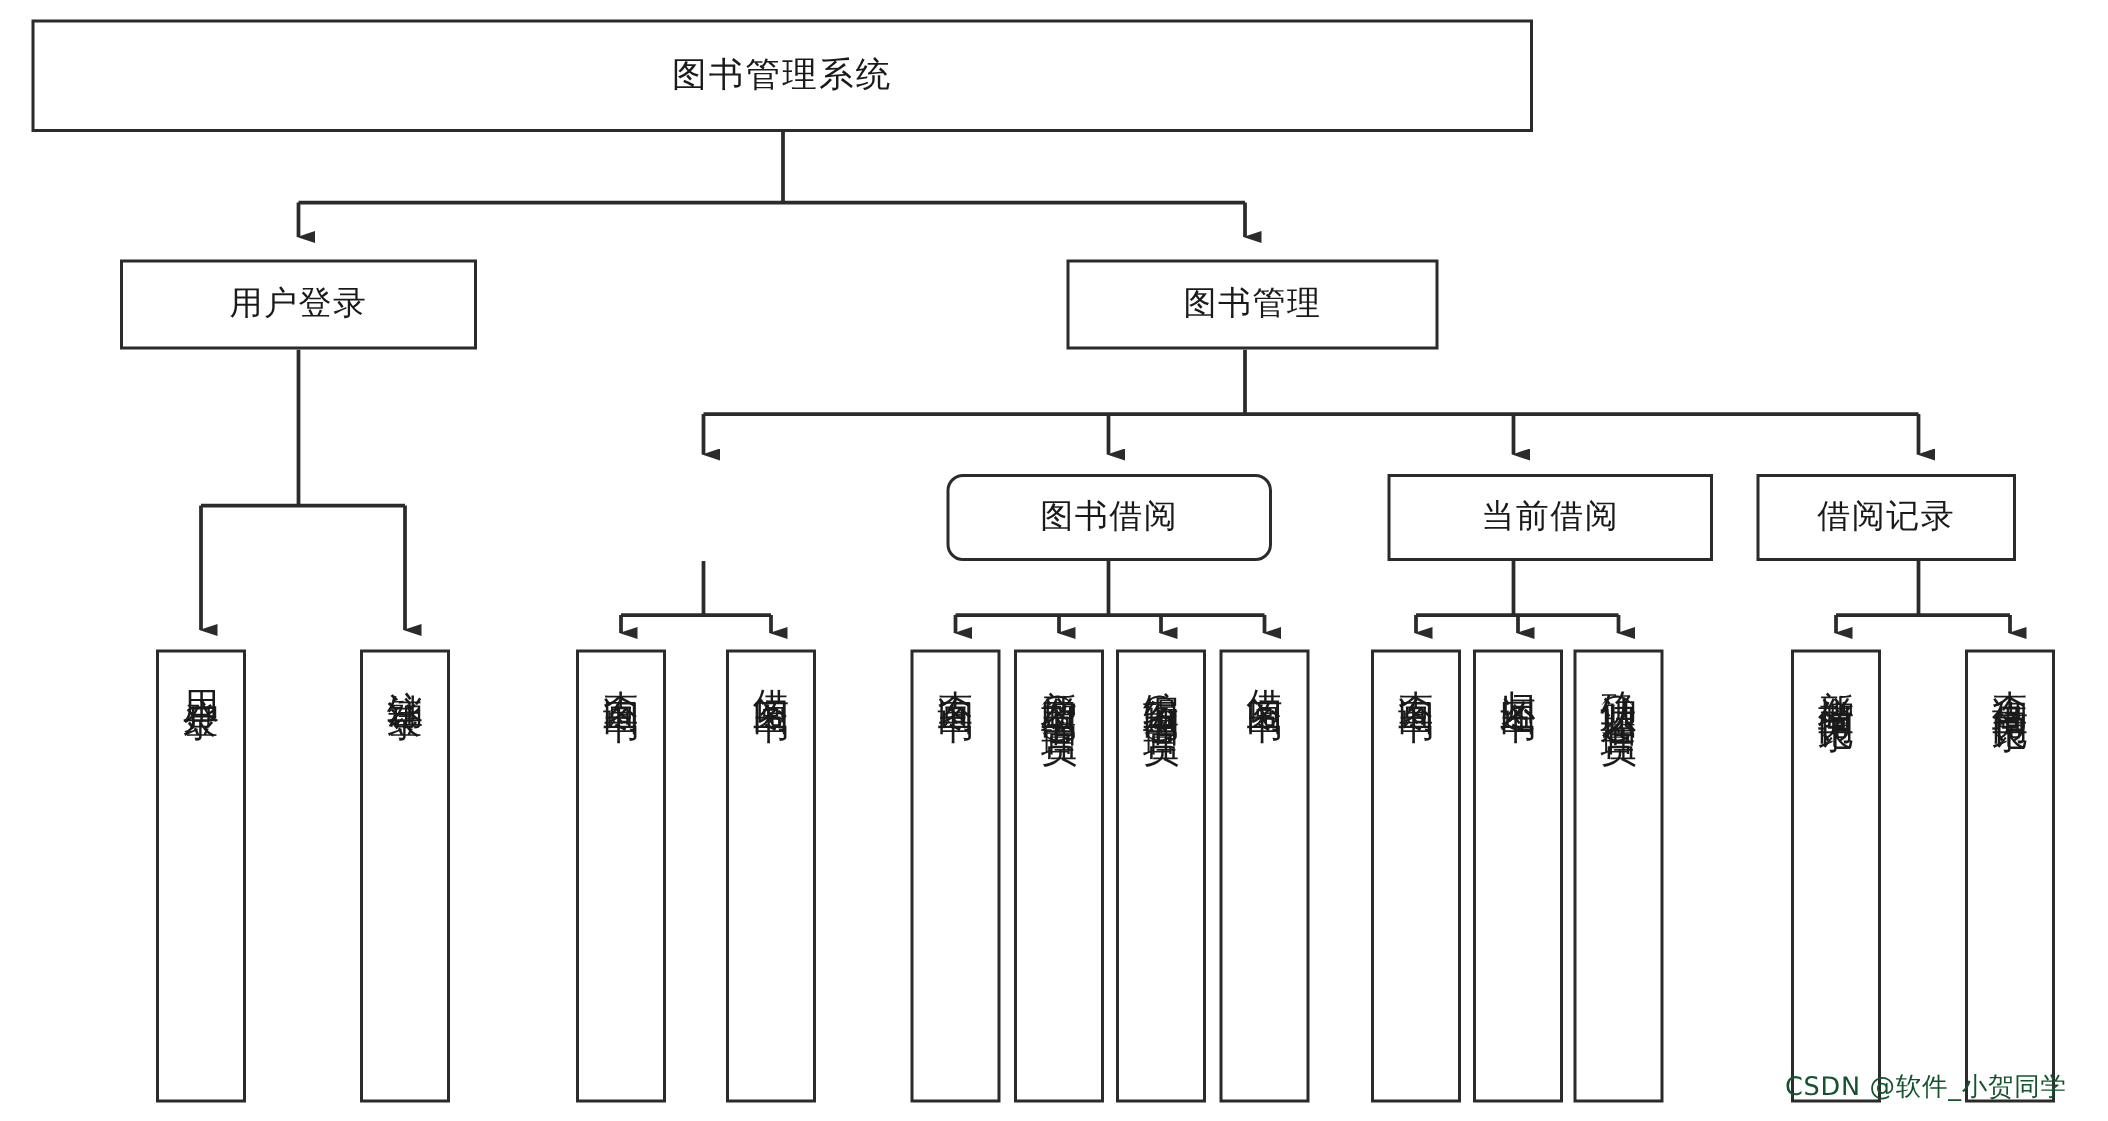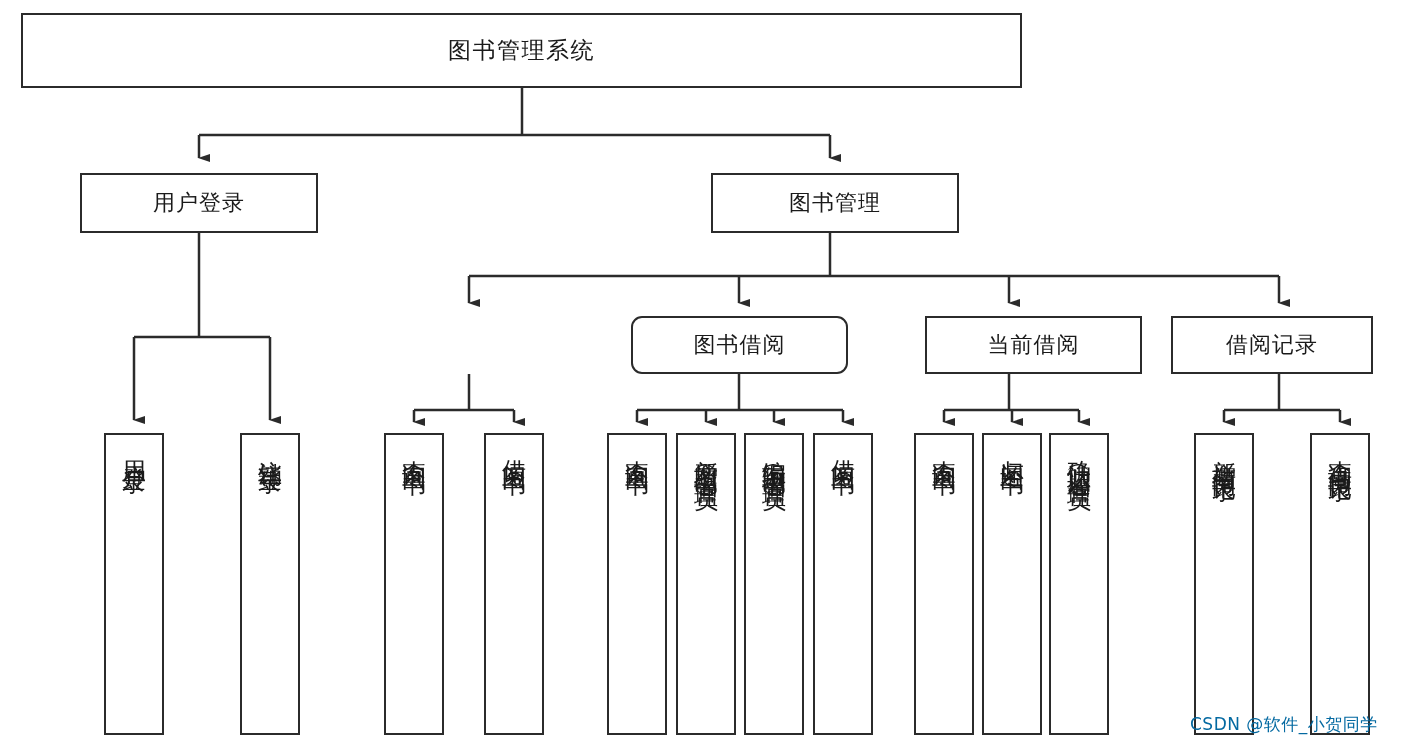--- a/index.html
+++ b/index.html
@@ -62,21 +62,21 @@
     text-orientation: upright;
     font-size: 24px;
     letter-spacing: 4px;
     line-height: 1;
   }
   .watermark {
     position: absolute;
     left: 1190px;
     top: 713px;
     font-size: 17px;
-    color: #0369a1;
+    color: #14532d;
     white-space: nowrap;
     letter-spacing: 0.5px;
     font-family: "DejaVu Sans", "Liberation Sans", sans-serif;
   }
 </style>
 </head>
 <body>
 
 <div id="canvas">
 
@@ -144,21 +144,21 @@
 
 
   <div class="node horiz" style="left:631px; top:316px; width:217px; height:58px;border-radius:11px;">
     <span class="label">图书借阅</span>
   </div>
 
   <div class="node horiz" style="left:901px; top:316px; width:217px; height:58px;margin-left:24px;">
     <span class="label">当前借阅</span>
   </div>
 
-  <div class="node horiz" style="left:1171px; top:316px; width:202px; height:58px;">
+  <div class="node horiz" style="left:1171px; top:316px; width:173px; height:58px;">
     <span class="label">借阅记录</span>
   </div>
 
   <div class="node vert" style="left:104px; top:433px; width:60px; height:302px;">
     <span class="label">用户登录</span>
   </div>
   <div class="node vert" style="left:240px; top:433px; width:60px; height:302px;">
     <span class="label">注销登录</span>
   </div>
 

